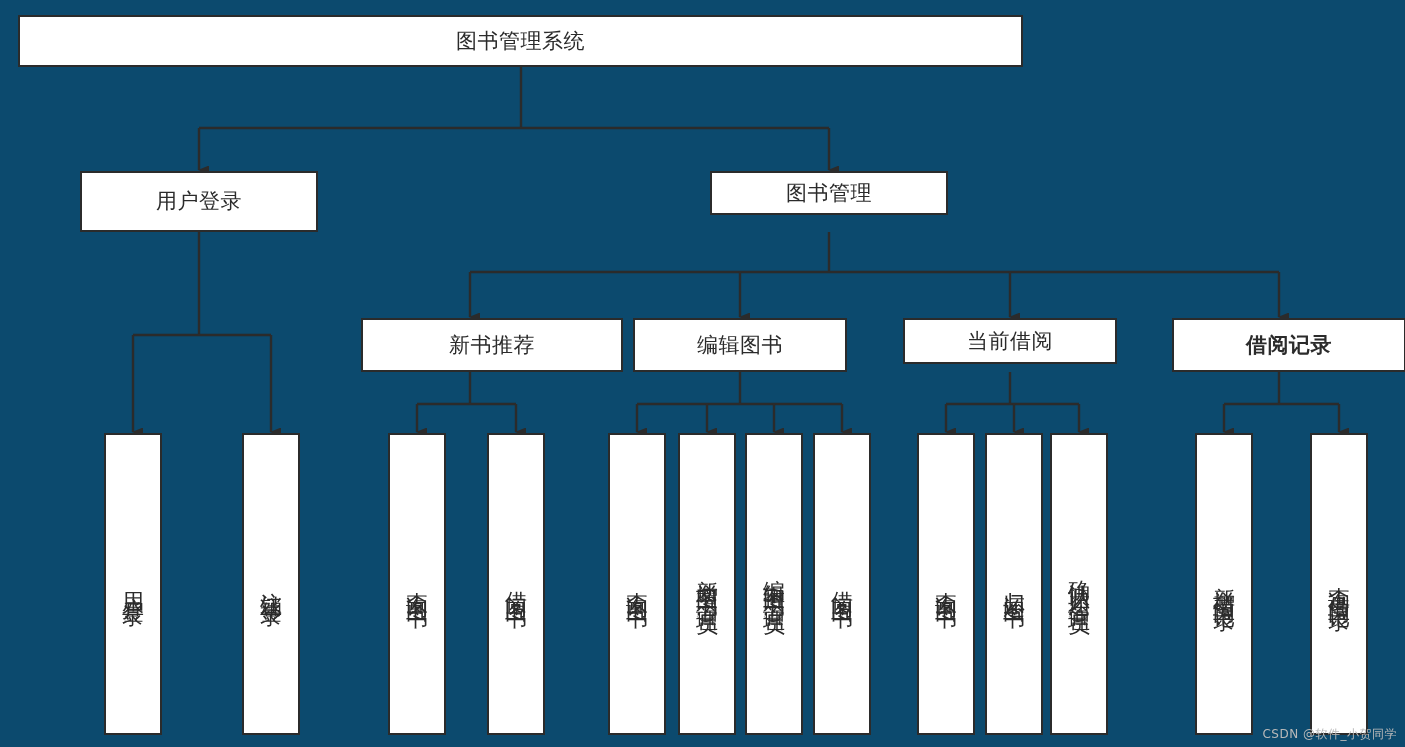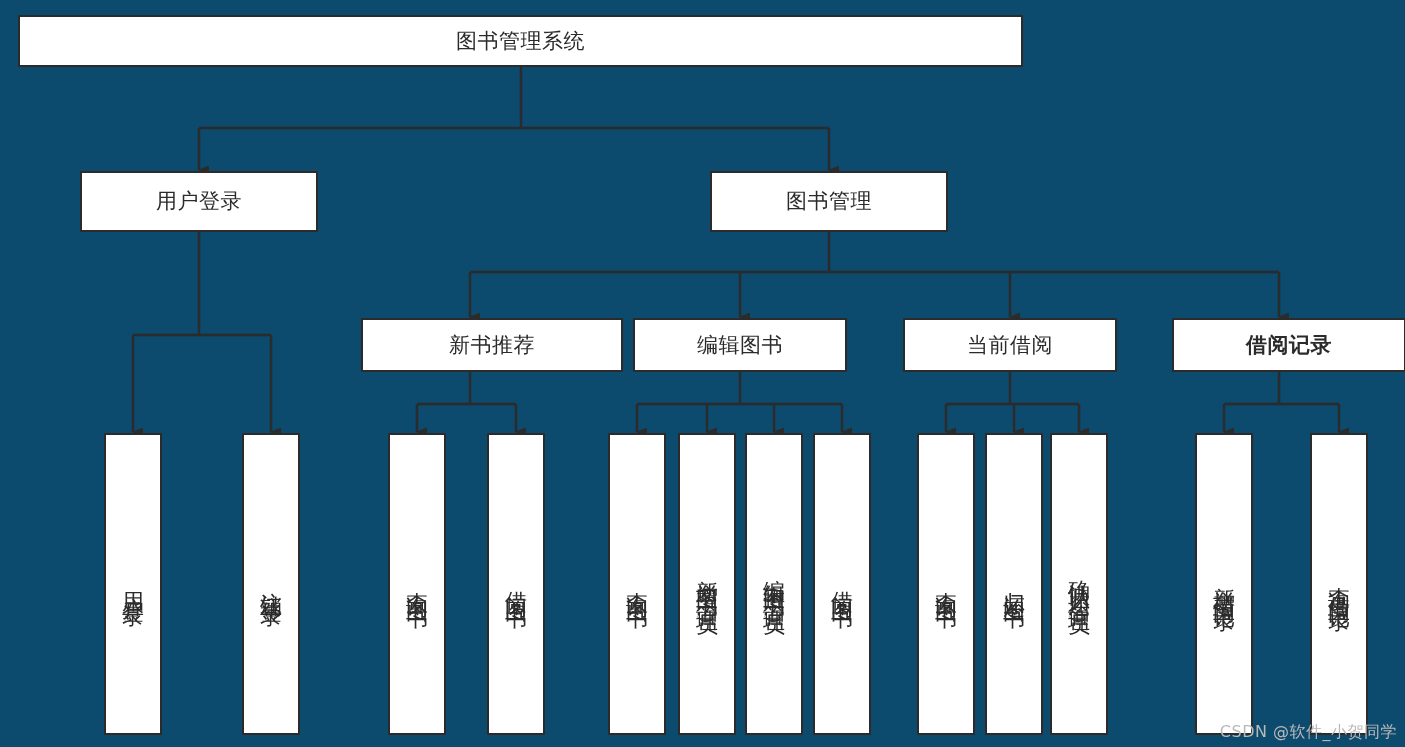--- a/index.html
+++ b/index.html
@@ -54,21 +54,21 @@
     writing-mode: vertical-rl;
     text-orientation: upright;
     font-size: 22px;
     letter-spacing: 5px;
     line-height: 1;
   }
   #watermark {
     position: absolute;
     right: 8px;
     bottom: 4px;
-    font-size: 16px;
+    font-size: 12px;
     color: #b9b9b9;
     font-family: "DejaVu Sans", "Liberation Sans", sans-serif;
     letter-spacing: 0.5px;
     white-space: nowrap;
     pointer-events: none;
   }
 </style>
 </head>
 <body>
 
@@ -117,30 +117,30 @@
       </g>
   </svg>
 
   <div id="node-layer">
       <div class="node horizontal" style="left: 18px; top: 15px; width: 1005px; height: 52px;">
         <span class="label">图书管理系统</span>
       </div>
       <div class="node horizontal" style="left: 80px; top: 171px; width: 238px; height: 61px;">
         <span class="label">用户登录</span>
       </div>
-      <div class="node horizontal" style="left: 710px; top: 171px; width: 238px; height: 61px;">
+      <div class="node horizontal" style="left: 710px; top: 171px; width: 238px; height: 44px;">
         <span class="label">图书管理</span>
       </div>
       <div class="node horizontal" style="left: 361px; top: 318px; width: 262px; height: 54px;">
         <span class="label">新书推荐</span>
       </div>
       <div class="node horizontal" style="left: 633px; top: 318px; width: 214px; height: 54px;">
         <span class="label">编辑图书</span>
       </div>
-      <div class="node horizontal" style="left: 903px; top: 318px; width: 214px; height: 54px;">
+      <div class="node horizontal" style="left: 903px; top: 318px; width: 214px; height: 46px;">
         <span class="label">当前借阅</span>
       </div>
       <div class="node horizontal" style="left: 1172px; top: 318px; width: 234px; height: 54px; font-weight: bold;">
         <span class="label">借阅记录</span>
       </div>
       <div class="node vertical" style="left: 104px; top: 433px; width: 58px; height: 302px;">
         <span class="label">用户登录</span>
       </div>
       <div class="node vertical" style="left: 242px; top: 433px; width: 58px; height: 302px;">
         <span class="label">注销登录</span>

